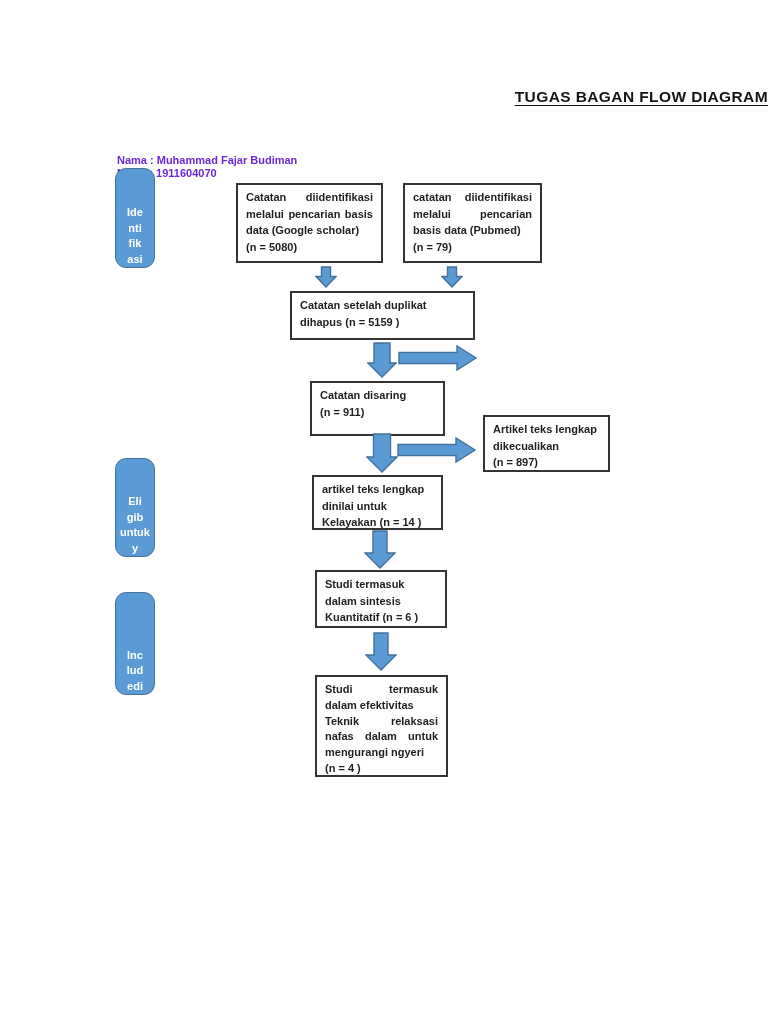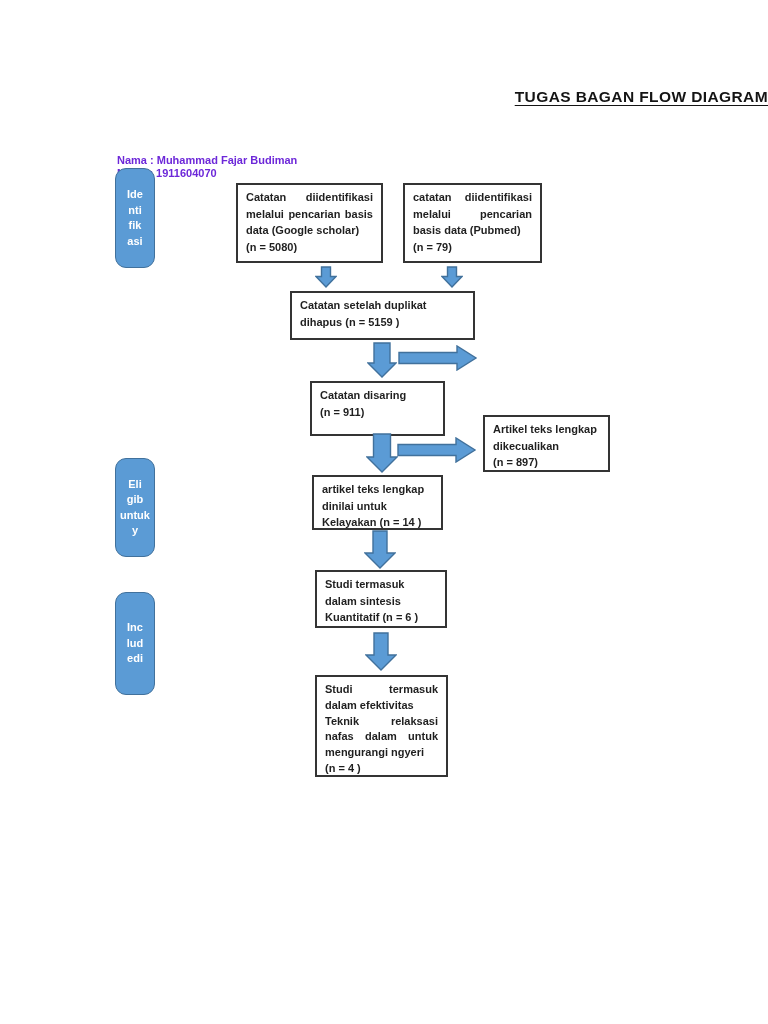--- a/index.html
+++ b/index.html
@@ -22,21 +22,21 @@
   .meta{
     position:absolute;left:117px;font-size:11px;font-weight:bold;
     color:#6d28d9;white-space:pre;line-height:19px;margin-top:24px;
   }
   .meta.name{top:127px;}
   .meta.nim{top:140px;}
   .stage{
     position:absolute;left:115px;width:40px;background:var(--accent);
     border:1.6px solid var(--accent-dark);border-radius:11px;color:#ffffff;
     font-size:11px;font-weight:bold;line-height:15.5px;text-align:center;
-    display:flex;align-items:center;justify-content:center;
+    display:flex;align-items:flex-end;justify-content:center;
   }
   .stage .ln{display:block;}
   .fbox{
     position:absolute;background:#ffffff;border:2px solid var(--box-border);
     font-size:11px;font-weight:bold;line-height:16.5px;color:var(--ink);
     padding:4px 8px 0 8px;
   }
   .fbox .ln{display:block;text-align:left;}
   .fbox .jl{text-align:justify;text-align-last:justify;text-justify:inter-word;}
   .box-i{line-height:15.8px;padding-top:5px;}

